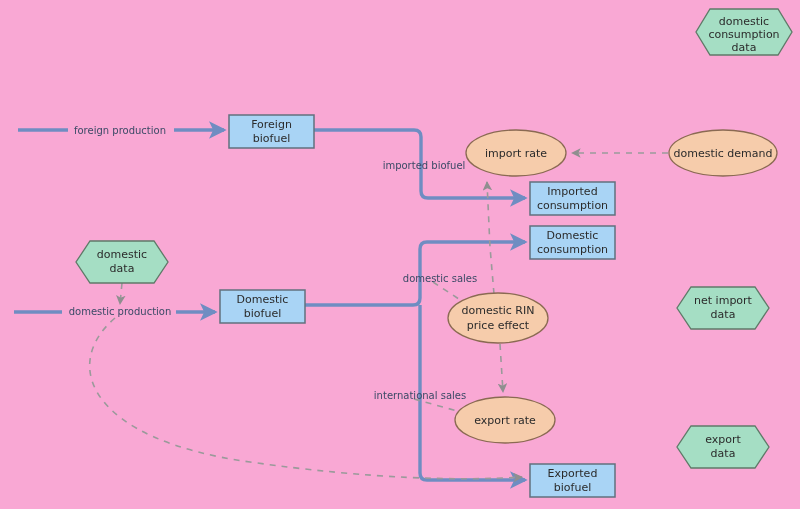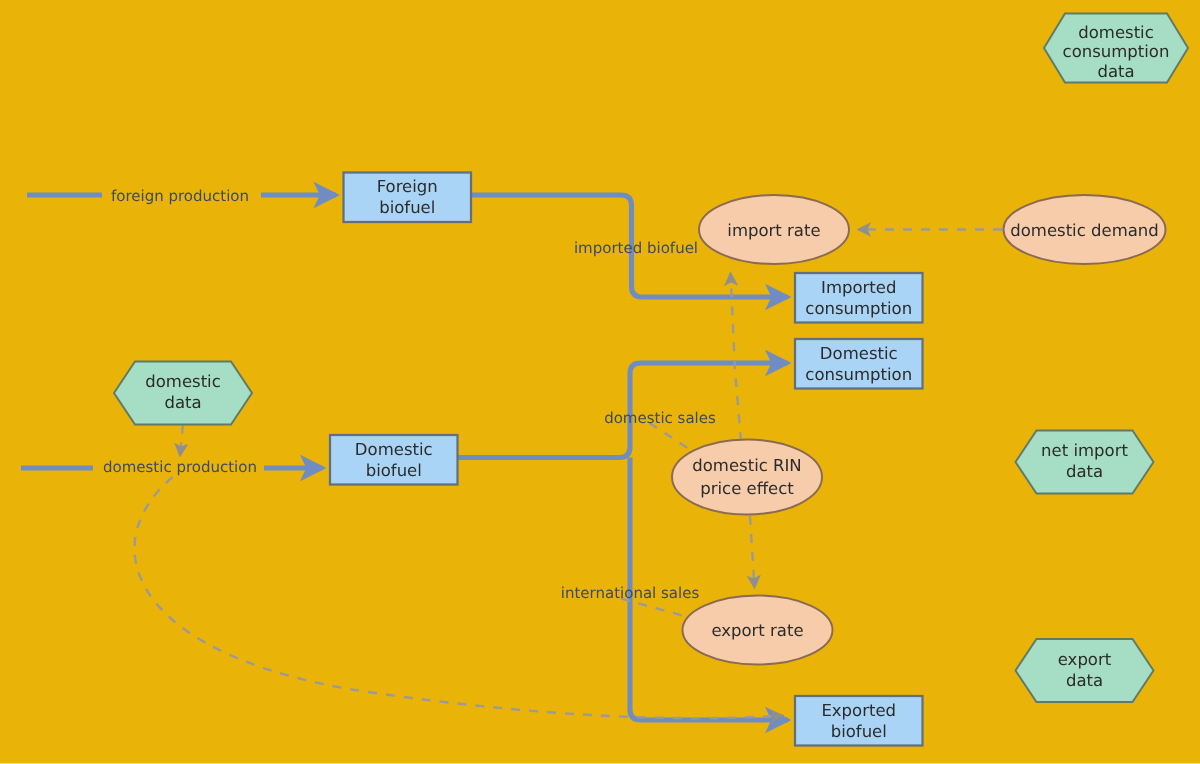--- a/index.html
+++ b/index.html
@@ -4,21 +4,21 @@
 <style>
   html, body {
     margin: 0;
     padding: 0;
     background: #ffffff;
   }
   #canvas {
     position: relative;
     width: 800px;
     height: 509px;
-    background: #eab308;
+    background: #f9a8d4;
     overflow: hidden;
     font-family: "DejaVu Sans", sans-serif;
   }
   svg.layer {
     position: absolute;
     left: 0;
     top: 0;
     width: 800px;
     height: 509px;
   }

